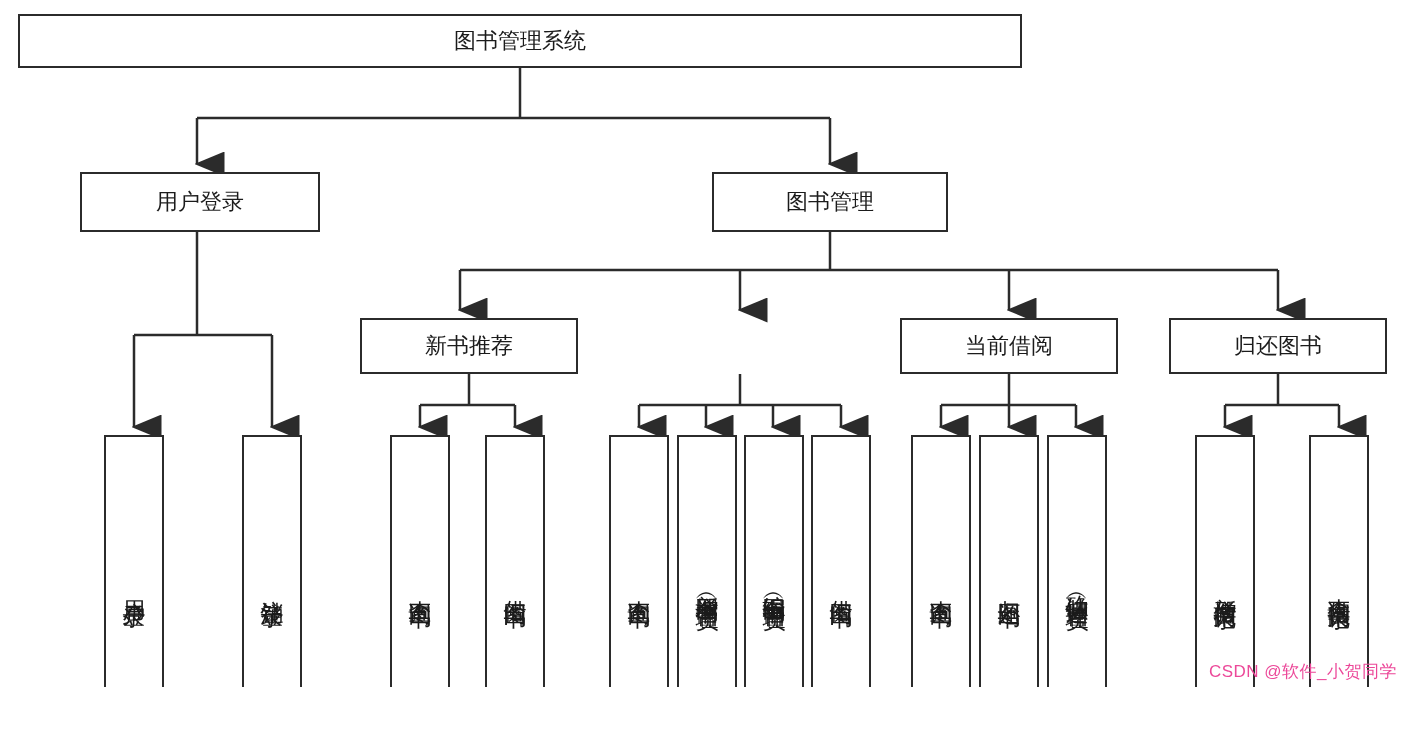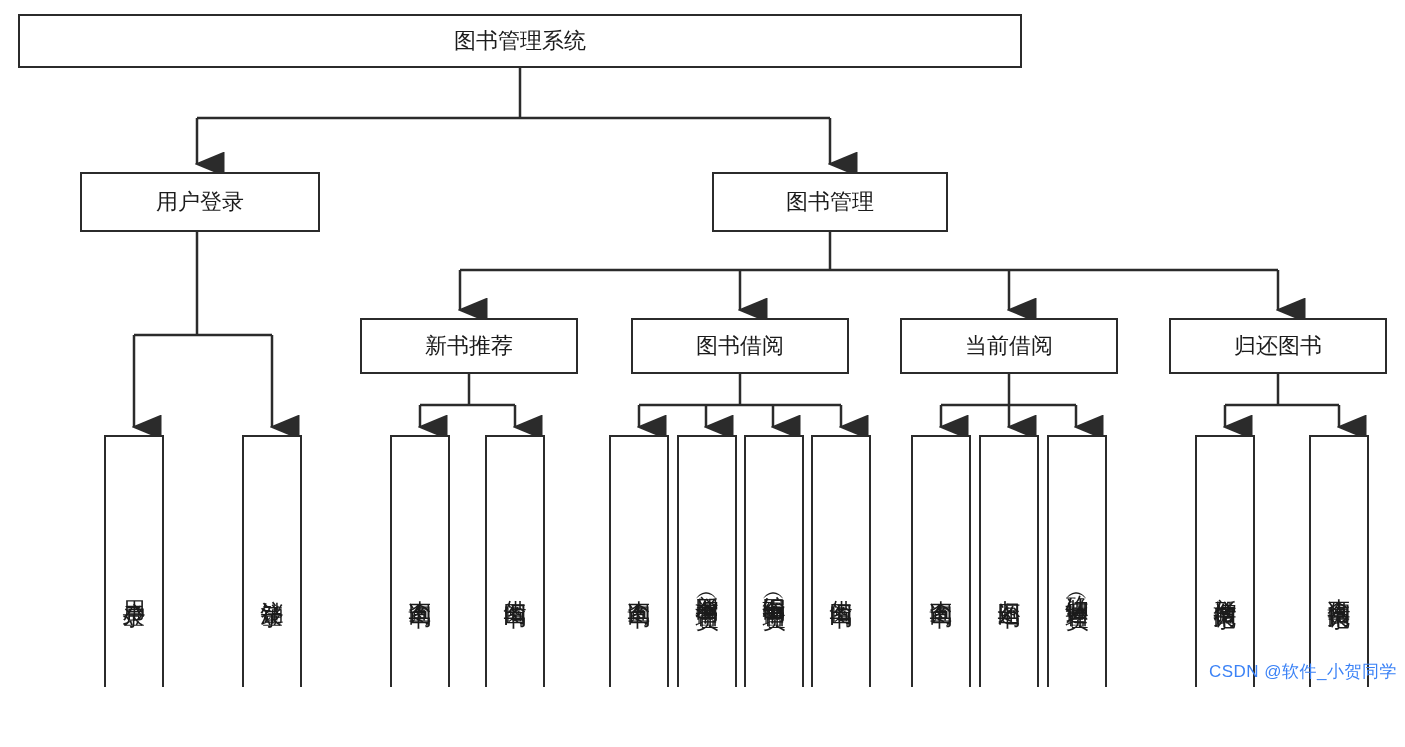--- a/index.html
+++ b/index.html
@@ -51,21 +51,21 @@
     text-orientation: upright;
     font-size: 23px;
     letter-spacing: 2px;
     line-height: 1;
   }
   #watermark {
     position: absolute;
     right: 8px;
     bottom: 4px;
     font-size: 17px;
-    color: #3b82f6;
+    color: #ec4899;
     letter-spacing: 0.5px;
     white-space: pre;
   }
 </style>
 </head>
 <body>
 
 <div id="canvas">
 
   <svg id="wires" viewBox="0 0 1405 747" xmlns="http://www.w3.org/2000/svg">
@@ -127,23 +127,20 @@
   <div class="node horiz" style="left:80px; top:172px; width:240px; height:60px;">
     <span class="label">用户登录</span>
   </div>
   <div class="node horiz" style="left:360px; top:318px; width:218px; height:56px;">
     <span class="label">新书推荐</span>
   </div>
 
   <div class="node horiz" style="left:712px; top:172px; width:236px; height:60px;">
     <span class="label">图书管理</span>
   </div>
-  <div class="node horiz" style="left:631px; top:318px; width:218px; height:56px;">
-    <span class="label">图书借阅</span>
-  </div>
   <div class="node horiz" style="left:900px; top:318px; width:218px; height:56px;">
     <span class="label">当前借阅</span>
   </div>
   <div class="node horiz" style="left:1169px; top:318px; width:218px; height:56px;">
     <span class="label">归还图书</span>
   </div>
 
   <div class="node vert" style="left:104px; top:435px; width:60px; height:301px;">
     <span class="label">用户登录</span>
   </div>

